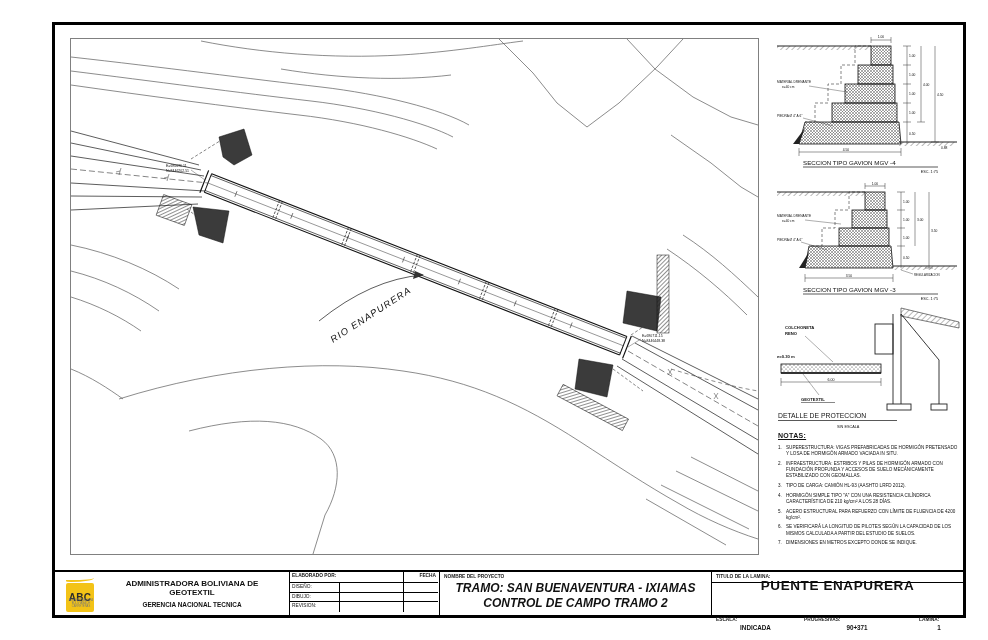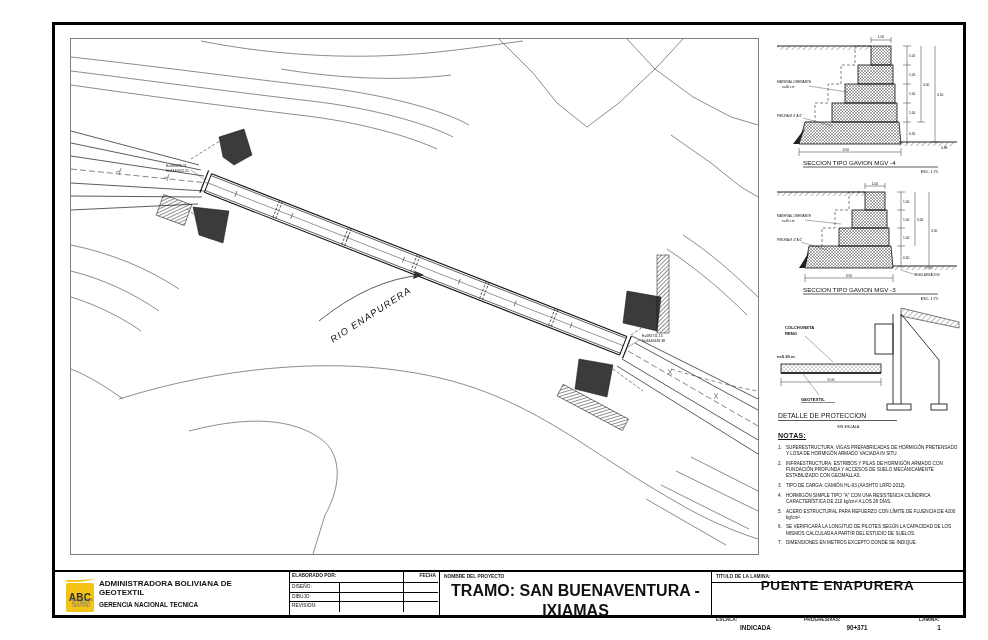--- a/index.html
+++ b/index.html
@@ -17,31 +17,31 @@
   .note .num{width:8px;flex:none;}
   
   .tblock{position:absolute;left:0;right:0;bottom:0;height:45px;border-top:2px solid #000;display:flex;background:#fff;}
   .tb-col{border-right:1.6px solid #000;position:relative;}
   .tb-col:last-child{border-right:none;}
   .tb-agency{width:235px;display:flex;align-items:center;}
   .logo{width:36px;height:38px;margin-left:8px;position:relative;flex:none;}
   .logo-swoosh{position:absolute;left:3px;top:2px;width:28px;height:5px;border-bottom:2.5px solid #F3C317;border-radius:0 0 90% 20%;}
   .logo-box{position:absolute;left:3px;top:8px;width:28px;height:29px;background:#F3C317;border-radius:2px;display:flex;align-items:center;justify-content:center;font-weight:bold;font-size:10px;color:#2b2b2b;letter-spacing:.2px;}
   .logo-sub{position:absolute;left:0;top:24px;width:36px;font-size:2.7px;color:#777;text-align:center;line-height:1.15;}
-  .agency-text{flex:1;text-align:left;padding-right:4px;}
+  .agency-text{flex:1;text-align:center;padding-right:4px;}
   .agency-l1{font-size:8px;font-weight:bold;line-height:1.15;}
   .agency-sub{font-size:6.4px;font-weight:bold;margin-top:4px;}
   .tb-elab{width:150px;display:grid;grid-template-columns:50px 64px 34px;grid-template-rows:11px 9.5px 9.5px 9.5px;font-size:4.8px;}
   .tb-elab .cell{border-right:1px solid #000;border-bottom:1px solid #000;padding:1px 2px;overflow:hidden;}
   .tb-elab .hdr{font-weight:bold;}
   .tb-elab .noR{border-right:none;}
   .tb-proj{width:272px;}
   .tb-lbl{position:absolute;left:4px;top:2px;font-size:4.8px;font-weight:bold;color:#222;}
   .proj-lines{position:absolute;left:0;right:0;top:9px;text-align:center;font-weight:bold;}
-  .proj-l1{font-size:16px;line-height:1.25;}
+  .proj-l1{font-size:12px;line-height:1.25;font-style:italic;}
   .tb-right{flex:1;display:flex;flex-direction:column;gap:32px;}
   .tb-title-row{position:relative;height:24px;border-bottom:1.4px solid #000;}
   .sheet-title{position:absolute;left:0;right:0;top:6px;text-align:center;font-size:13.5px;font-weight:bold;letter-spacing:.6px;}
   .tb-bottom-row{flex:1;display:flex;}
   .tb-cell{position:relative;border-right:1.4px solid #000;}
   .tb-cell:last-child{border-right:none;}
   .tb-val{position:absolute;left:0;right:0;top:9px;text-align:center;font-size:6.3px;font-weight:bold;}
   .c-escala{width:88px;}.c-prog{width:115px;}.c-lam{flex:1;}
   text{font-family:"Liberation Sans",sans-serif;fill:#111;}
 </style>
@@ -398,20 +398,21 @@
         <div class="cell noR"></div>
         <div class="cell" style="border-bottom:none;">REVISION:</div>
         <div class="cell" style="border-bottom:none;"></div>
         <div class="cell noR" style="border-bottom:none;"></div>
       </div>
 
       <div class="tb-col tb-proj">
         <div class="tb-lbl">NOMBRE DEL PROYECTO</div>
         <div class="proj-lines">
           <div class="proj-l1">TRAMO: SAN BUENAVENTURA - IXIAMAS</div>
+          <div class="proj-l1">CONTROL DE CAMPO TRAMO 2</div>
         </div>
       </div>
 
       <div class="tb-col tb-right">
         <div class="tb-title-row">
           <div class="tb-lbl">TITULO DE LA LAMINA:</div>
           <div class="sheet-title">PUENTE ENAPURERA</div>
         </div>
         <div class="tb-bottom-row">
           <div class="tb-cell c-escala">

